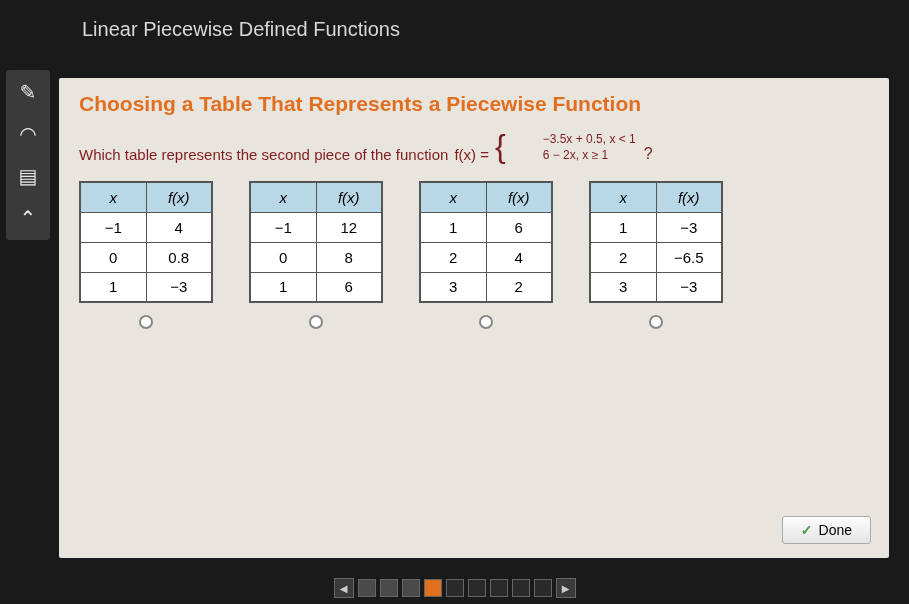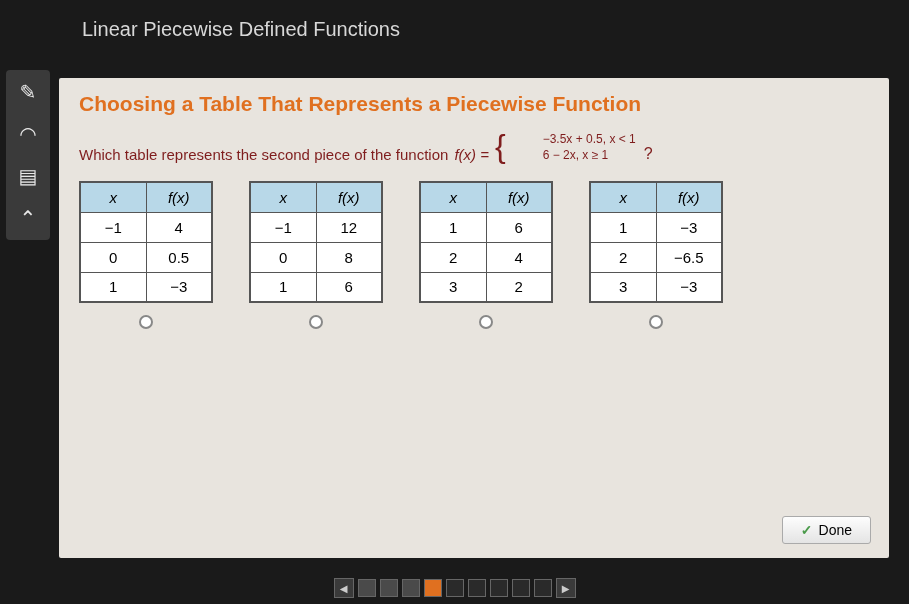--- a/index.html
+++ b/index.html
@@ -31,21 +31,21 @@
       width: 830px; height: 480px;
       background: #e8e4de;
       border-radius: 2px;
       padding: 14px 20px;
     }
     .lesson-title { color: #e07020; font-weight: bold; font-size: 21px; margin-bottom: 16px; }
     .question-row {
       display: flex; align-items: flex-end; gap: 6px;
       color: #7f1d1d; font-size: 15px; margin-bottom: 18px;
     }
-    .fx { font-style: italic; }
+    .fx { }
     .brace-wrap { display: inline-flex; align-items: center; gap: 2px; }
     .brace { font-size: 32px; font-weight: 100; line-height: 0.9; margin-bottom: 2px; }
     .piece-stack { display: inline-flex; flex-direction: column; font-size: 12px; line-height: 1.3; }
     .piece-stack span { white-space: nowrap; margin-left: 35px; }
     .qmark { font-size: 16px; margin-left: 2px; }
     .tables-row { display: flex; gap: 36px; }
     .option { display: flex; flex-direction: column; align-items: center; }
     table {
       border-collapse: collapse;
       background: #fff;
@@ -136,21 +136,21 @@
             <tr>
               <th>x</th>
               <th>f(x)</th>
             </tr>
         <tr>
               <td>−1</td>
               <td>4</td>
             </tr>
         <tr>
               <td>0</td>
-              <td>0.5</td>
+              <td>0.8</td>
             </tr>
         <tr>
               <td>1</td>
               <td>−3</td>
             </tr>
       </tbody>
         </table>
       <div class="radio"></div>
     </div>
     <div class="option">

